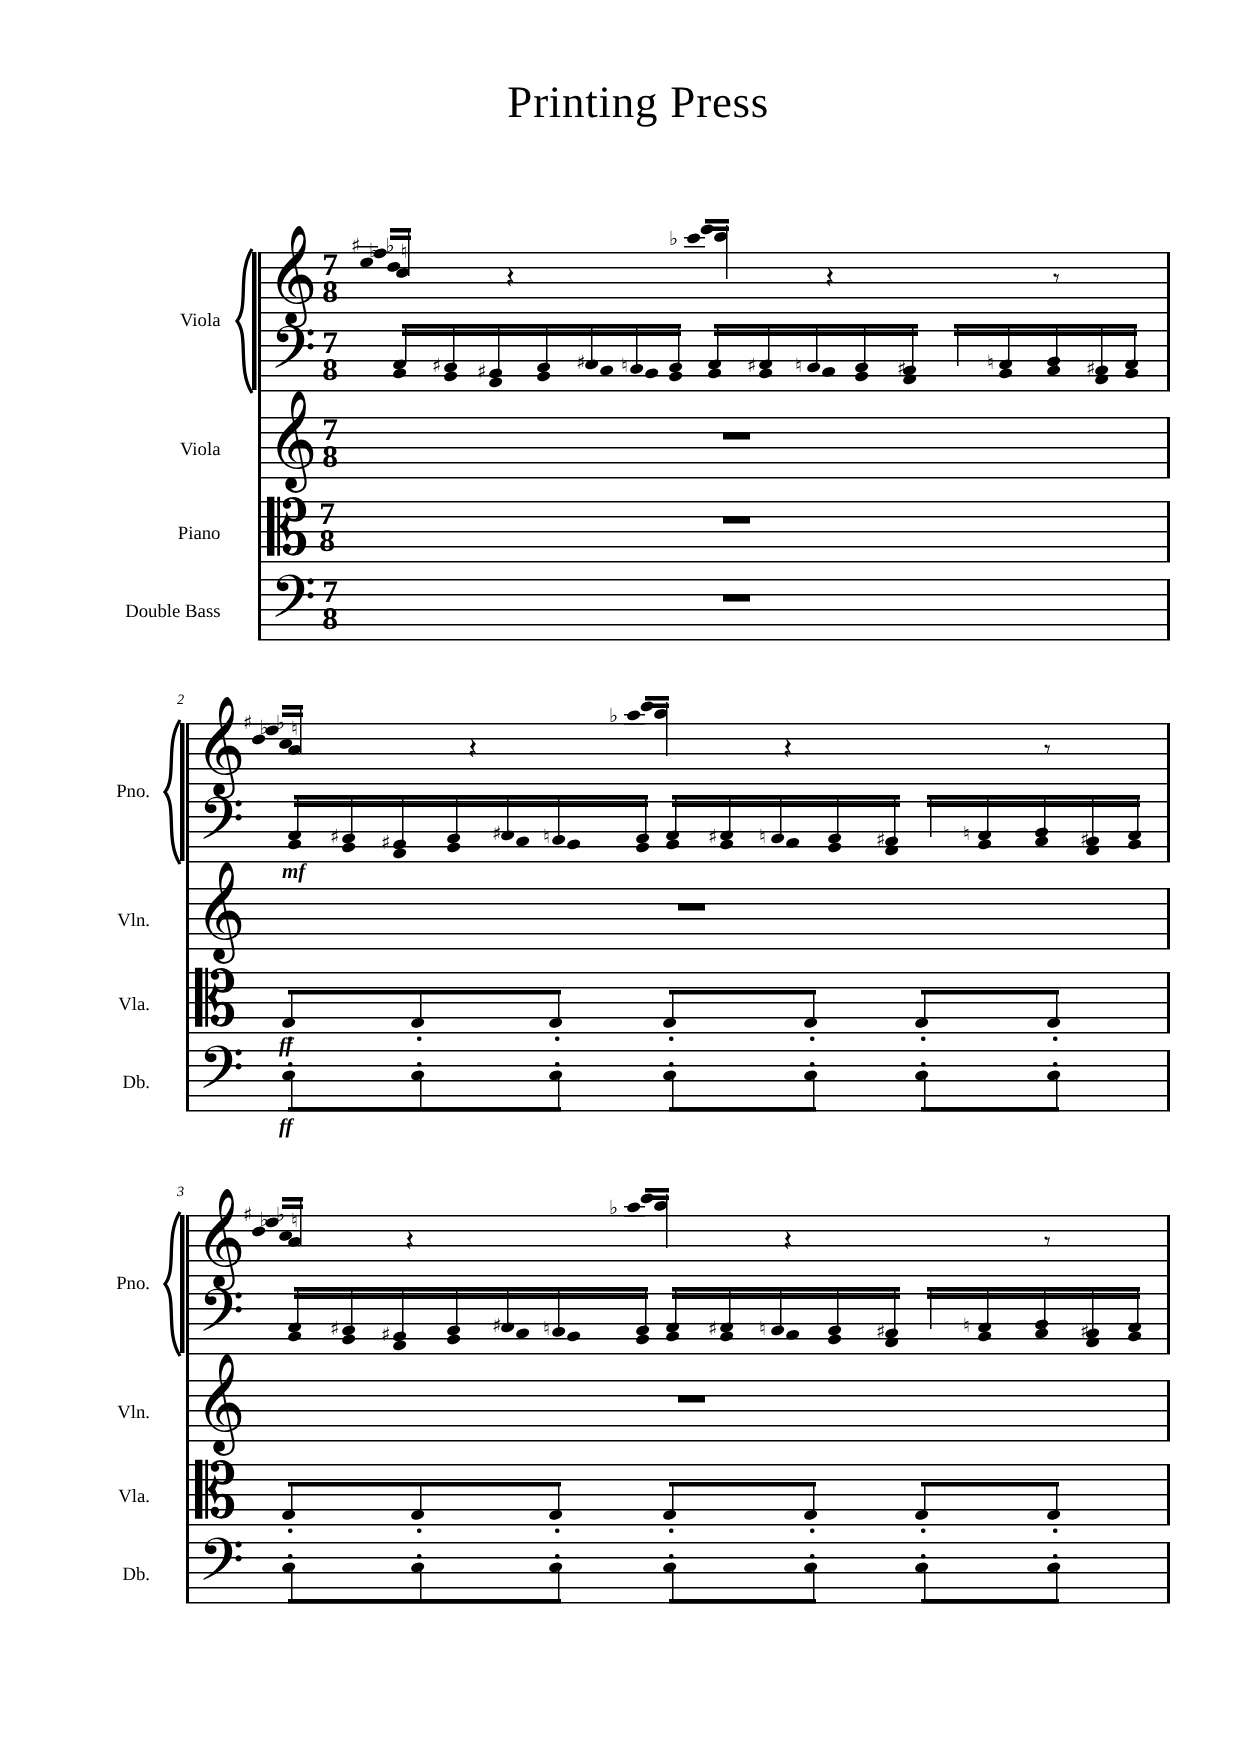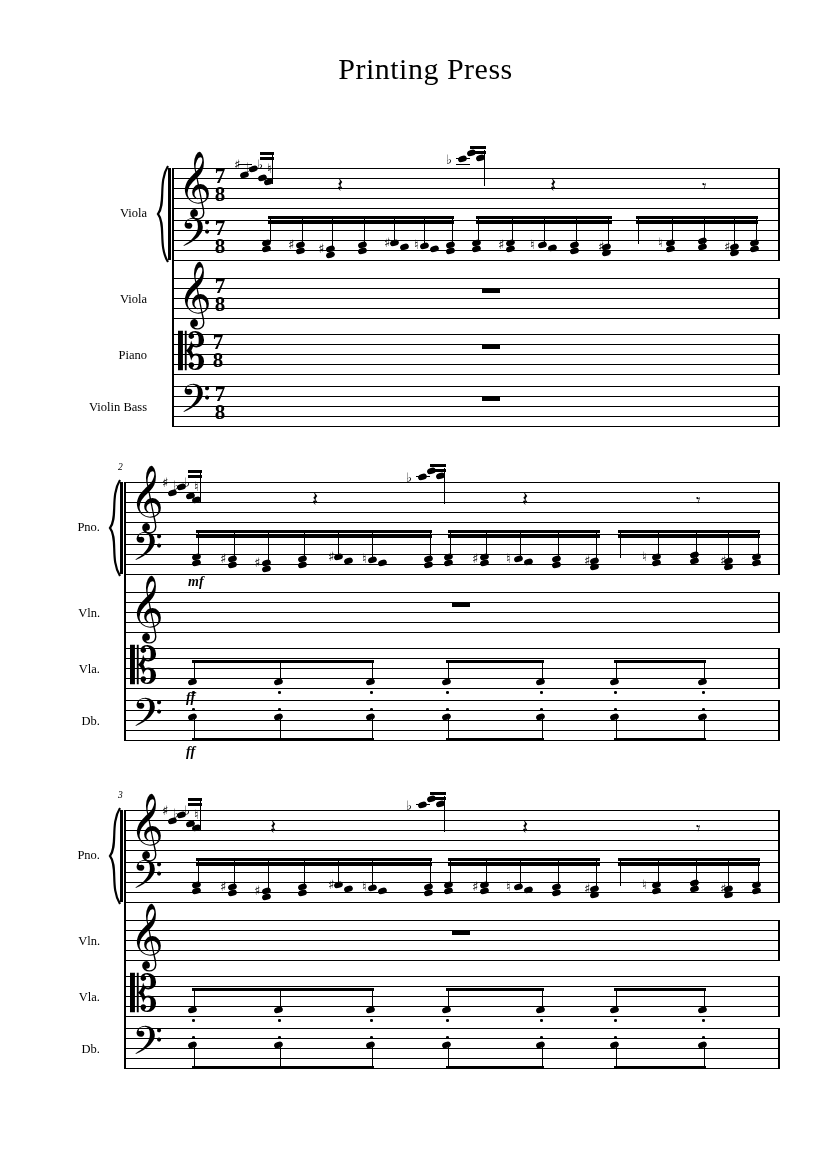--- a/index.html
+++ b/index.html
@@ -94,21 +94,21 @@
     <div class="barline" style="left:766px;top:334px;height:40px;"></div>
     <div class="barline" style="left:766px;top:386px;height:40px;"></div>
 
     <svg class="brace" style="left:140px;top:164px;" width="18" height="100">
       <path d="M16 2 C6 18, 14 40, 6 50 C14 60, 6 82, 16 98" stroke="#000" stroke-width="2.2" fill="none"></path>
     </svg>
 
     <div class="instlabel" style="left:30px;top:206px;width:105px;">Viola</div>
     <div class="instlabel" style="left:30px;top:292px;width:105px;">Viola</div>
     <div class="instlabel" style="left:30px;top:348px;width:105px;">Piano</div>
-    <div class="instlabel" style="left:20px;top:400px;width:115px;">Violin Bass</div>
+    <div class="instlabel" style="left:20px;top:400px;width:115px;">Double Bass</div>
 
     <div class="clef" style="left:166px;top:155px;font-size:57px;">𝄞</div>
     <div class="clef" style="left:168px;top:213px;font-size:48px;">𝄢</div>
     <div class="clef" style="left:166px;top:265px;font-size:57px;">𝄞</div>
     <div class="clef" style="left:166px;top:327px;font-size:50px;">𝄡</div>
     <div class="clef" style="left:168px;top:379px;font-size:48px;">𝄢</div>
 
     <div class="timesig" style="left:198px;top:167px;width:20px;">
       <div>7</div>
       <div>8</div>

